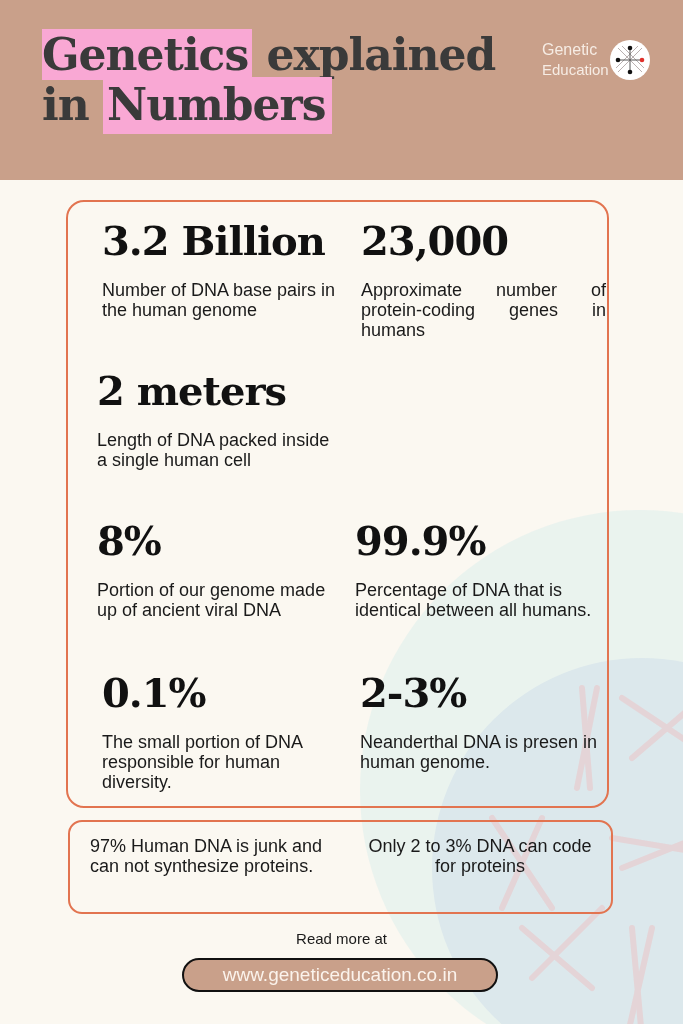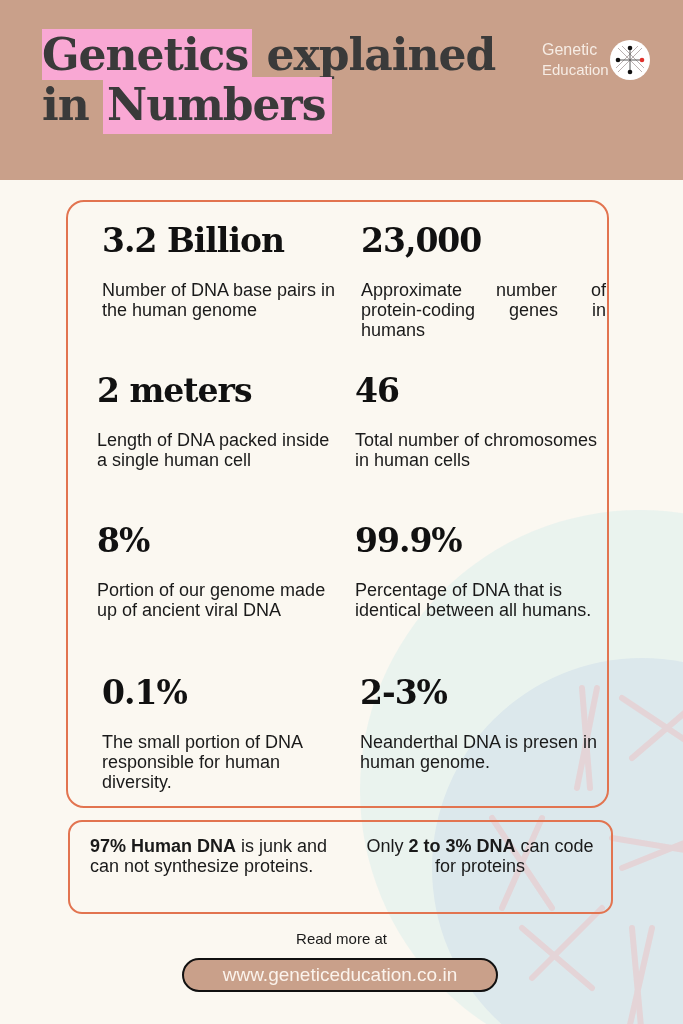--- a/index.html
+++ b/index.html
@@ -9,25 +9,25 @@
   .title .line { display:block; white-space:nowrap; }
   .hl { background:#f9a8d4; padding:0 4px 0 0; }
   .title .l2 .hl { padding:2px 6px 4px 4px; }
   .brand { position:absolute; left:518px; top:40px; color:#f6ece4; font-size:16px; line-height:20px;margin-left:24px; }
   .brand .b2 { font-size:15px; }
   .logo { position:absolute; left:610px; top:40px; width:40px; height:40px; border-radius:50%; background:#fff; }
   .bgcirc1 { position:absolute; left:360px; top:510px; width:560px; height:560px; border-radius:50%; background:#e6f1ee; opacity:0.8; }
   .bgcirc2 { position:absolute; left:432px; top:658px; width:420px; height:420px; border-radius:50%; background:#dbe7ec; opacity:0.9; }
   .card { position:absolute; left:66px; top:200px; width:543px; height:608px; border:2.5px solid #e27450; border-radius:18px; box-sizing:border-box; }
   .stat { position:absolute; width:245px; }
-  .num { font-family:"DejaVu Serif", serif; font-weight:bold; font-size:33px; line-height:46px; color:#111; white-space:nowrap; letter-spacing:-1px; }
+  .num { font-family:"DejaVu Serif", serif; font-weight:bold; font-size:40px; line-height:46px; color:#111; white-space:nowrap; letter-spacing:-1px; }
   .desc { font-size:18px; line-height:20px; color:#1a1a1a; margin-top:16px; }
   .card2 { position:absolute; left:68px; top:820px; width:545px; height:94px; border:2.5px solid #e27450; border-radius:14px; box-sizing:border-box; }
   .fact { position:absolute; font-size:18px; line-height:20px; color:#1a1a1a; width:240px; }
-  .fact b { font-weight:bold; }
+  .fact b { font-weight:normal; }
   .readmore { position:absolute; left:0; width:683px; top:930px; text-align:center; font-size:15px; color:#1a1a1a; }
   .url { position:absolute; left:182px; top:958px; width:316px; height:34px; border:2.5px solid #111; border-radius:17px; background:#c9a08a; box-sizing:border-box; color:#fbf3ec; font-size:19px; line-height:29px; text-align:center; text-decoration:none; }
 </style>
 </head>
 <body>
 
 <div class="header">
   <div class="title">
     <span class="line l1"><span class="hl">Genetics</span> <span>explained</span></span>
     <span class="line l2"><span>in</span> <span class="hl">Numbers</span></span>
@@ -80,24 +80,20 @@
     <div class="desc">Number of DNA base pairs in the human genome</div>
   </div>
   <div class="stat" style="left:293px; top:16px; text-align:justify;">
     <div class="num">23,000</div>
     <div class="desc">Approximate number of protein-coding genes in humans</div>
   </div>
   <div class="stat" style="left:29px; top:166px;">
     <div class="num">2 meters</div>
     <div class="desc">Length of DNA packed inside a single human cell</div>
   </div>
-  <div class="stat" style="left:287px; top:166px;">
-    <div class="num">46</div>
-    <div class="desc">Total number of chromosomes in human cells</div>
-  </div>
   <div class="stat" style="left:29px; top:316px;">
     <div class="num">8%</div>
     <div class="desc">Portion of our genome made up of ancient viral DNA</div>
   </div>
   <div class="stat" style="left:287px; top:316px;">
     <div class="num">99.9%</div>
     <div class="desc">Percentage of DNA that is identical between all humans.</div>
   </div>
   <div class="stat" style="left:34px; top:468px;">
     <div class="num">0.1%</div>

